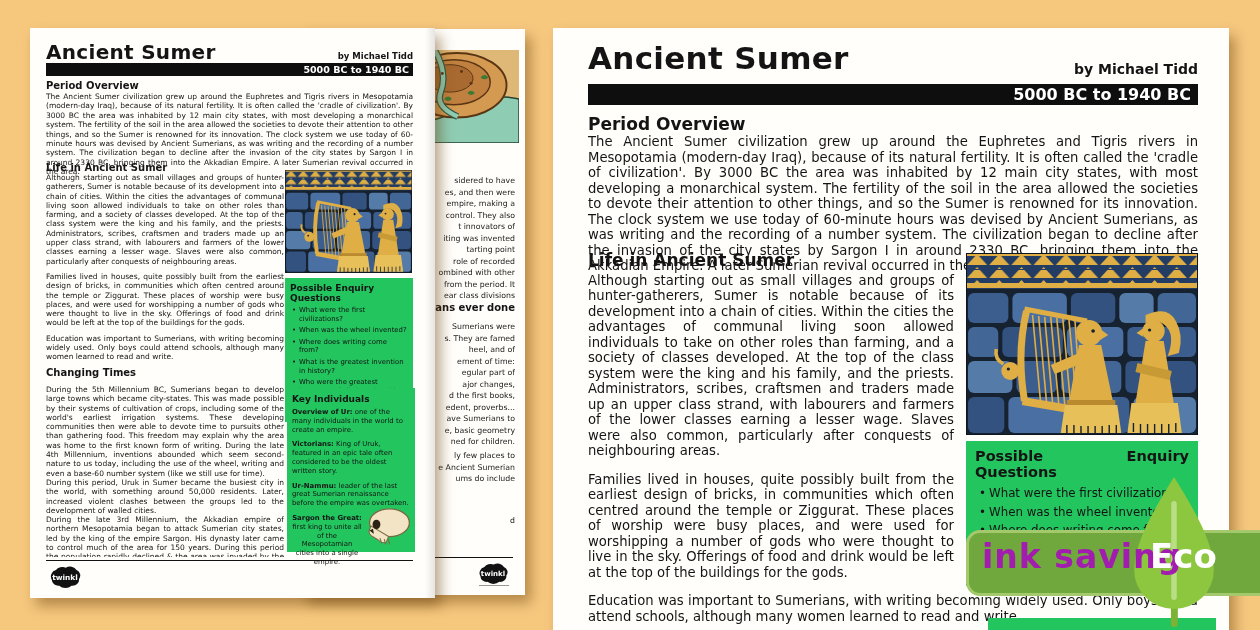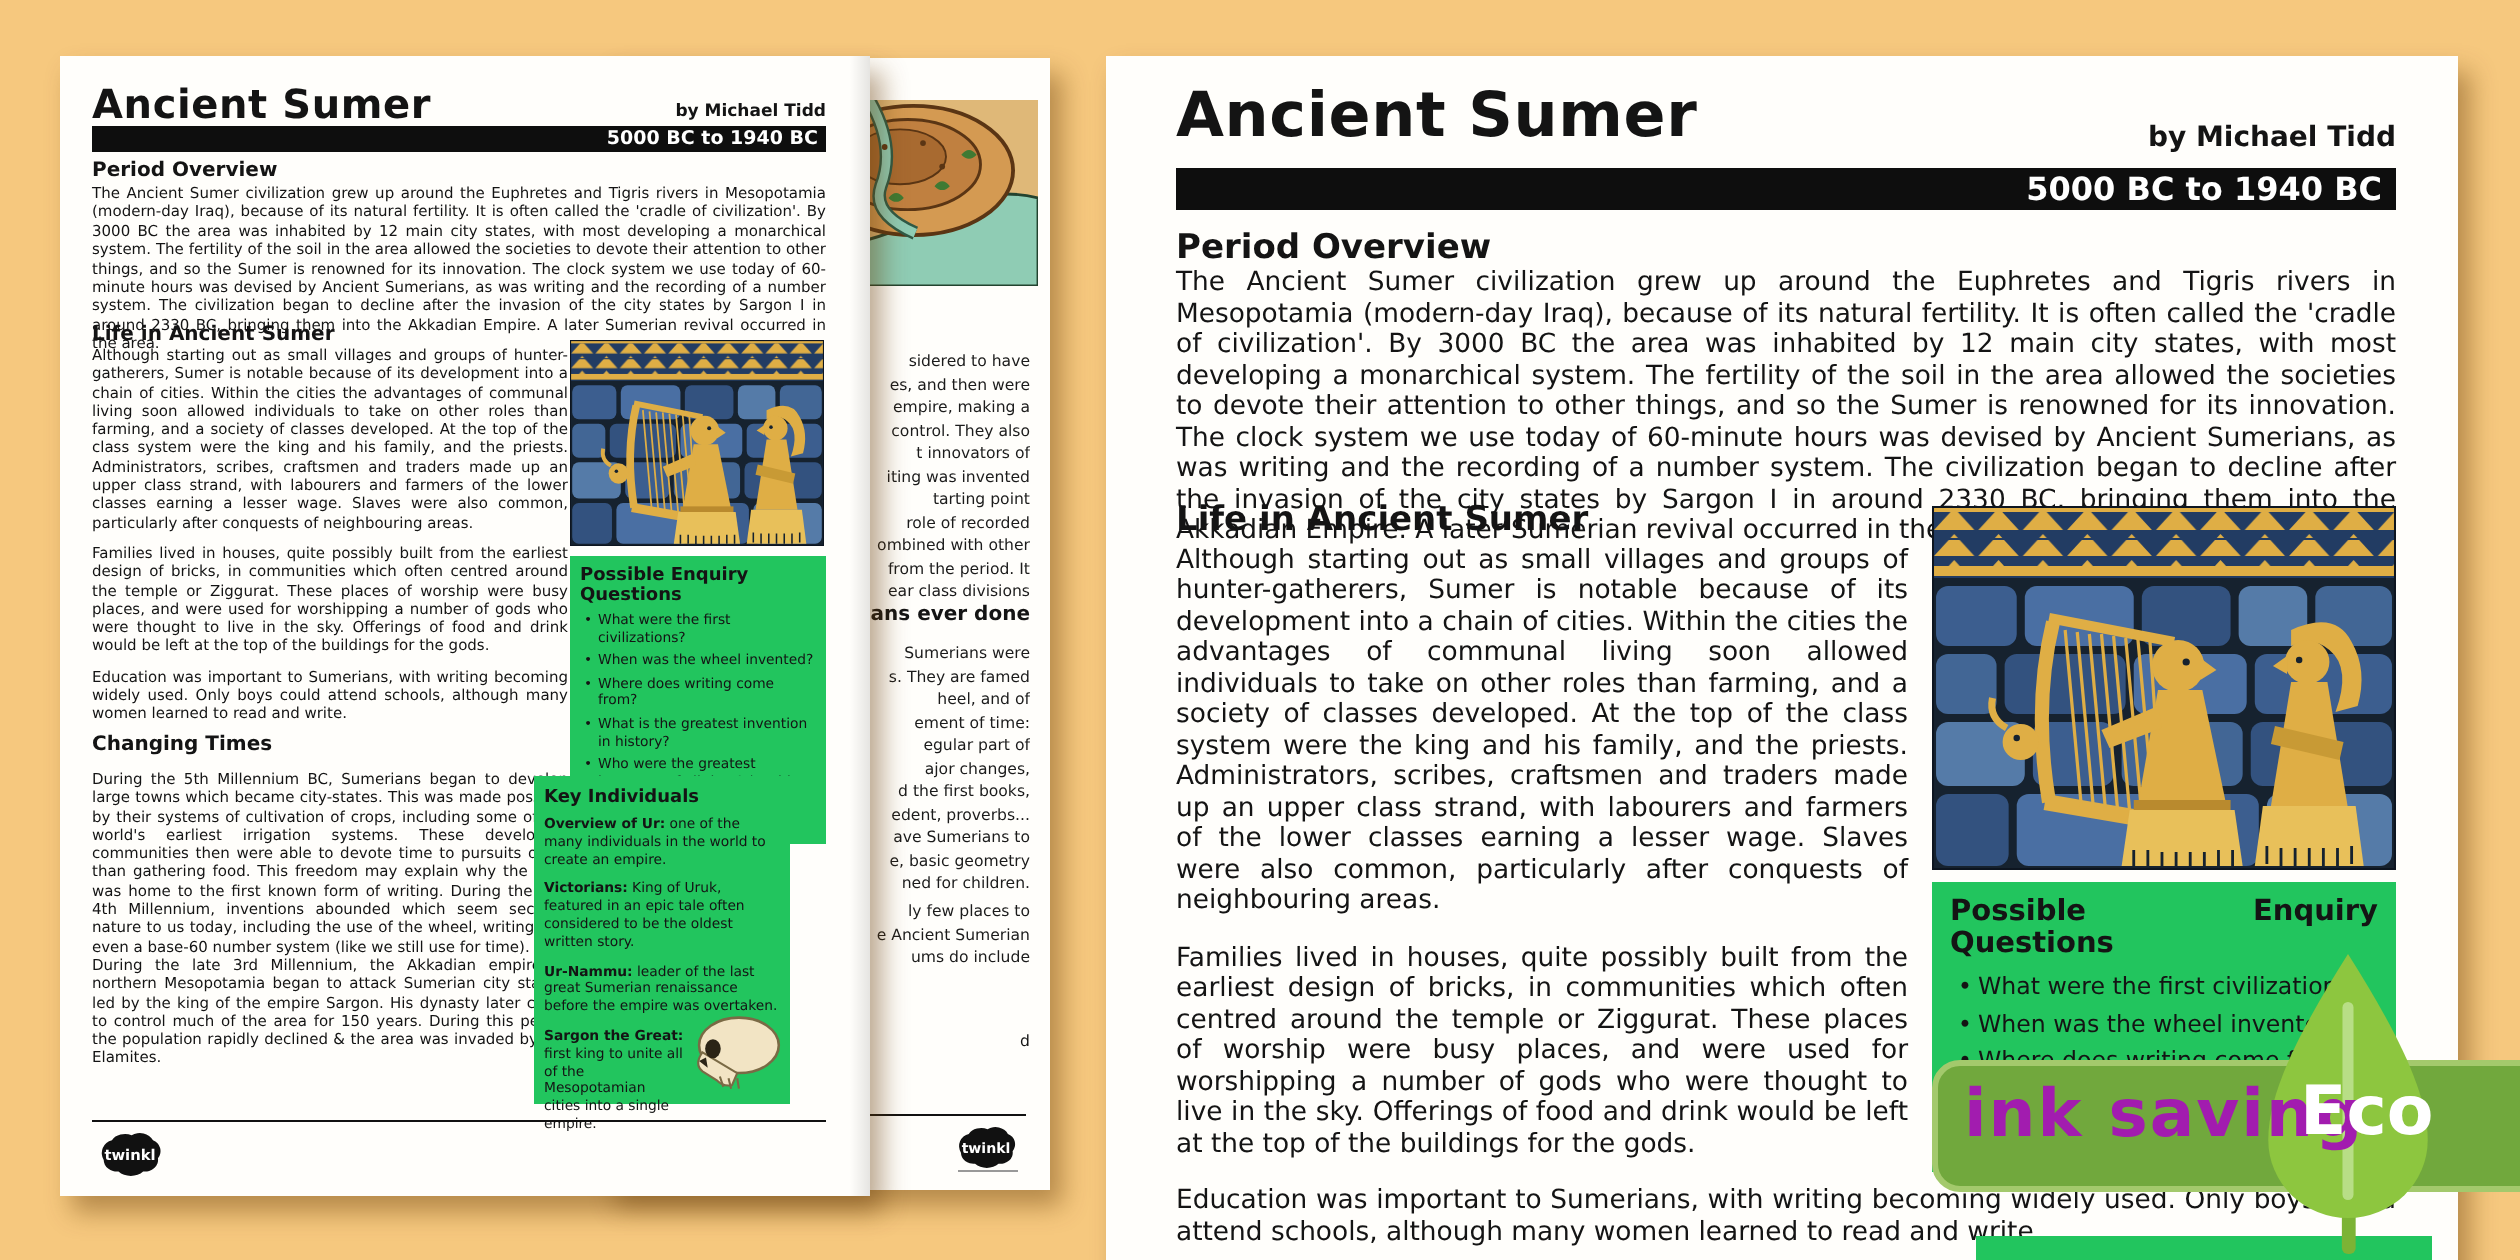--- a/index.html
+++ b/index.html
@@ -38,25 +38,25 @@
     font-size:7.5px;line-height:9.3px;text-align:justify;}
   #p1-leftcol p{margin:0 0 6px 0;}
   #p1-leftcol p.run{margin:0;}
   #p1-leftcol h4{margin:2px 0 8px 0;font-size:10px;}
   #p1-art{position:absolute;left:255px;top:142px;width:127px;height:103px;}
   .graybox{background:#22c55e;box-sizing:border-box;}
   #p1-enquiry{position:absolute;left:255px;top:250px;width:128px;padding:5px 5px 6px 5px;}
   #p1-enquiry .bh{font-size:9px;font-weight:bold;margin-bottom:3px;}
   #p1-enquiry .bi{font-size:6.9px;line-height:8.6px;margin:0 0 3px 9px;position:relative;}
   #p1-enquiry .bi::before{content:"•";position:absolute;left:-7px;}
-  #p1-key{position:absolute;left:237px;top:360px;width:128px;height:164px;padding:6px 5px;}
+  #p1-key{position:absolute;left:257px;top:360px;width:128px;height:164px;padding:6px 5px;}
   #p1-key .bh{font-size:9px;font-weight:bold;margin-bottom:4px;}
   #p1-key .ke{font-size:6.9px;line-height:8.8px;margin-bottom:6px;}
   #p1-key .ke b{font-weight:bold;}
-  #p1-key .ke.narrow{padding-right:48px;}
+  #p1-key .ke.narrow{padding-right:48px;text-align:center;}
   #p1-skull{position:absolute;right:3px;bottom:5px;width:52px;height:40px;}
   #p1-footline{position:absolute;left:16px;right:22px;top:532px;border-top:1.5px solid #111;}
   #p1-logo{position:absolute;left:16px;top:538px;width:38px;height:23px;}
   
   #page3{left:553px;top:28px;width:676px;height:640px;}
   #p3-title{position:absolute;left:35px;top:12px;font-size:31px;font-weight:bold;letter-spacing:.3px;}
   #p3-byline{position:absolute;right:31px;top:33px;font-size:14px;font-weight:bold;}
   #p3-banner{position:absolute;left:35px;right:31px;top:56px;height:21px;background:#0e0e0e;color:#fff;
     font-size:16px;font-weight:bold;text-align:right;line-height:21px;padding-right:7px;box-sizing:border-box;}
   #p3-po-h{position:absolute;left:35px;top:86px;font-size:17px;font-weight:bold;}
@@ -238,20 +238,21 @@
   <div id="p1-banner">5000 BC to 1940 BC</div>
   <div id="p1-po-h">Period Overview</div>
   <div id="p1-po-b">The Ancient Sumer civilization grew up around the Euphretes and Tigris rivers in Mesopotamia (modern-day Iraq), because of its natural fertility. It is often called the 'cradle of civilization'. By 3000 BC the area was inhabited by 12 main city states, with most developing a monarchical system. The fertility of the soil in the area allowed the societies to devote their attention to other things, and so the Sumer is renowned for its innovation. The clock system we use today of 60-minute hours was devised by Ancient Sumerians, as was writing and the recording of a number system. The civilization began to decline after the invasion of the city states by Sargon I in around 2330 BC, bringing them into the Akkadian Empire. A later Sumerian revival occurred in the area.</div>
   <div id="p1-life-h">Life in Ancient Sumer</div>
   <div id="p1-leftcol">
     <p>Although starting out as small villages and groups of hunter-gatherers, Sumer is notable because of its development into a chain of cities. Within the cities the advantages of communal living soon allowed individuals to take on other roles than farming, and a society of classes developed. At the top of the class system were the king and his family, and the priests. Administrators, scribes, craftsmen and traders made up an upper class strand, with labourers and farmers of the lower classes earning a lesser wage. Slaves were also common, particularly after conquests of neighbouring areas.</p>
     <p>Families lived in houses, quite possibly built from the earliest design of bricks, in communities which often centred around the temple or Ziggurat. These places of worship were busy places, and were used for worshipping a number of gods who were thought to live in the sky. Offerings of food and drink would be left at the top of the buildings for the gods.</p>
     <p>Education was important to Sumerians, with writing becoming widely used. Only boys could attend schools, although many women learned to read and write.</p>
     <h4>Changing Times</h4>
     <p class="run">During the 5th Millennium BC, Sumerians began to develop large towns which became city-states. This was made possible by their systems of cultivation of crops, including some of the world's earliest irrigation systems. These developing communities then were able to devote time to pursuits other than gathering food. This freedom may explain why the area was home to the first known form of writing. During the late 4th Millennium, inventions abounded which seem second-nature to us today, including the use of the wheel, writing and even a base-60 number system (like we still use for time).</p>
+    <p class="run">During this period, Uruk in Sumer became the busiest city in the world, with something around 50,000 residents. Later, increased violent clashes between the groups led to the development of walled cities.</p>
     <p class="run">During the late 3rd Millennium, the Akkadian empire of northern Mesopotamia began to attack Sumerian city states, led by the king of the empire Sargon. His dynasty later came to control much of the area for 150 years. During this period the population rapidly declined &amp; the area was invaded by the Elamites.</p>
   </div>
   <svg id="p1-art" preserveAspectRatio="none">
       <use href="#sym-art"></use>
     </svg>
   <div id="p1-enquiry" class="graybox">
     <div class="bh">Possible Enquiry Questions</div>
     <div class="bi">What were the first civilizations?</div>
     <div class="bi">When was the wheel invented?</div>
     <div class="bi">Where does writing come from?</div>

